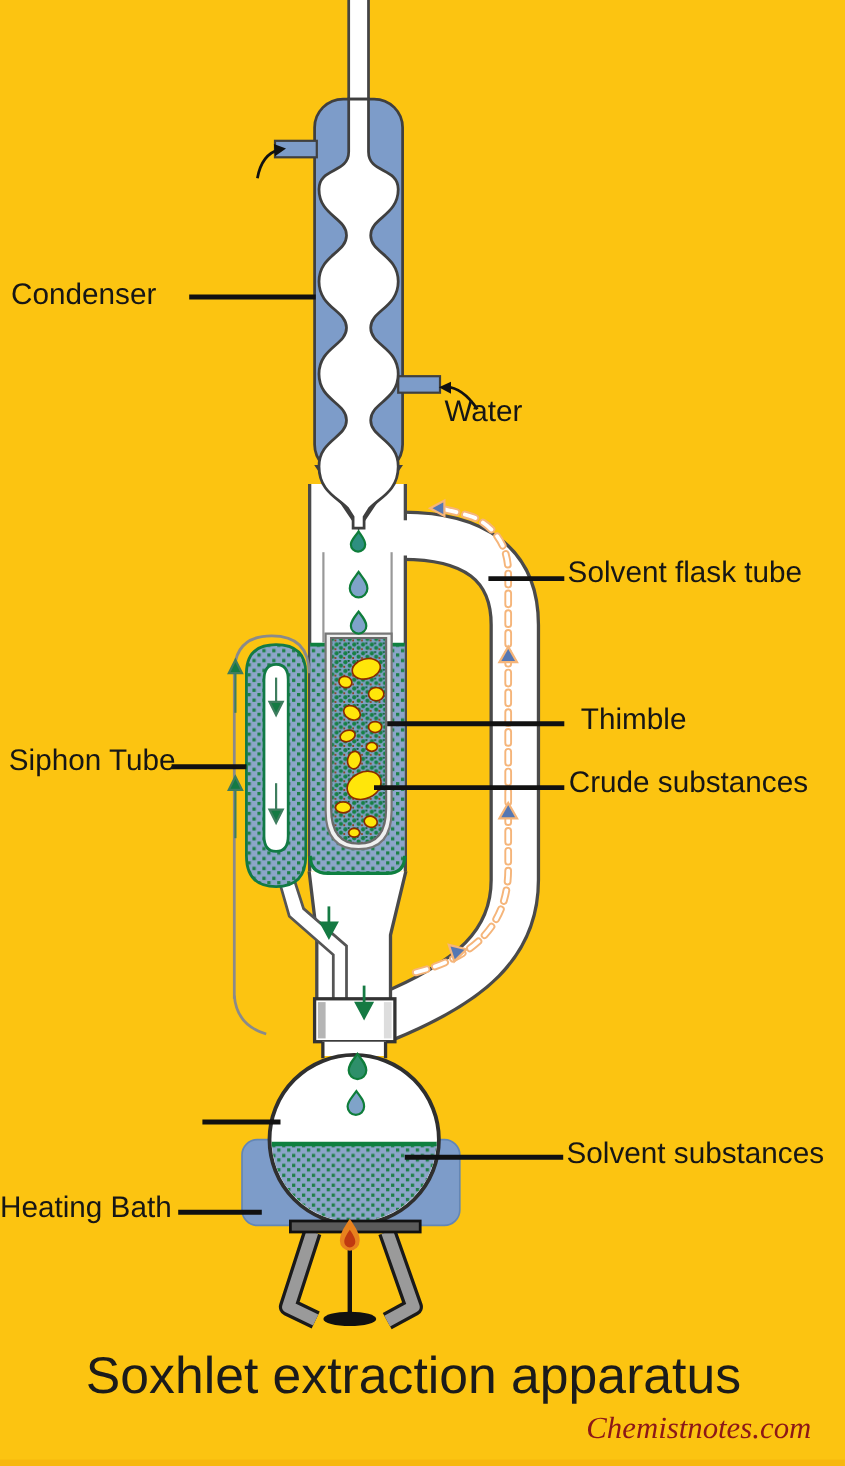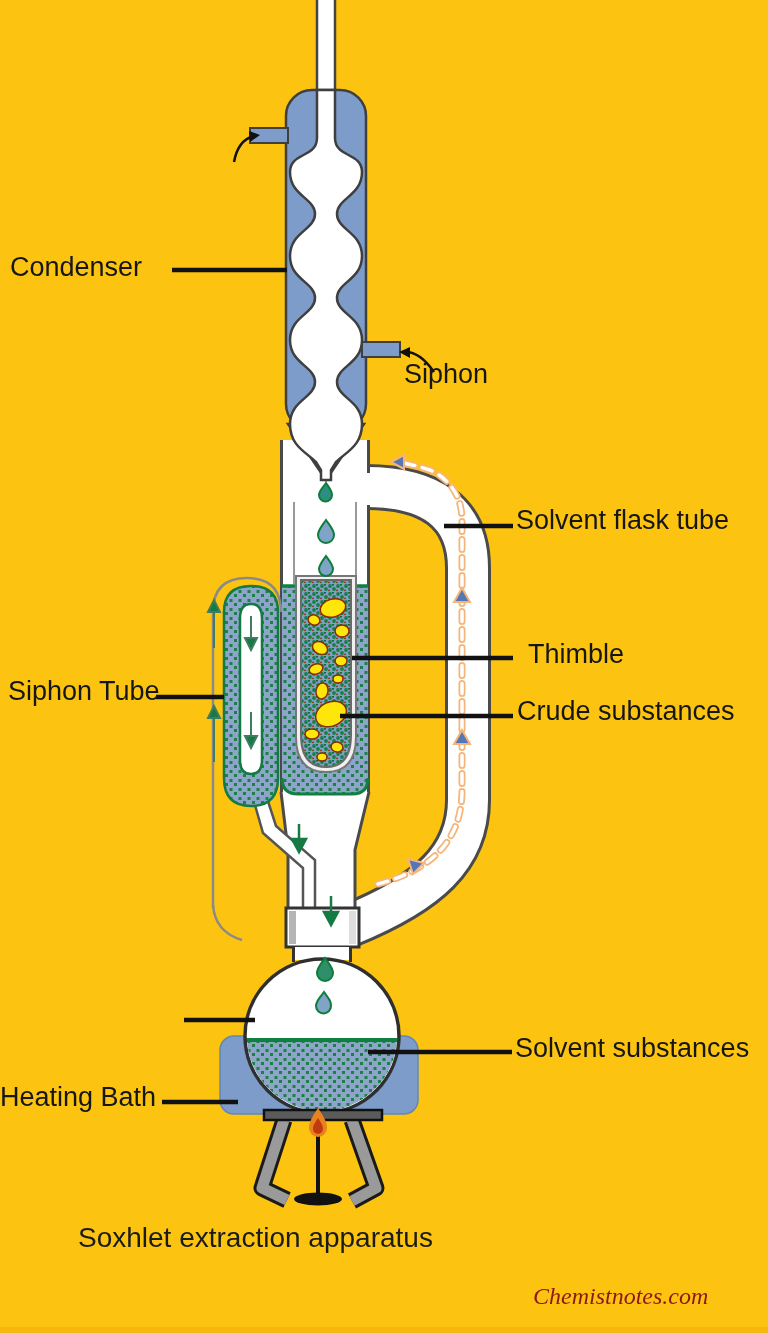--- a/index.html
+++ b/index.html
@@ -10,22 +10,22 @@
   .lbl{position:absolute;color:#161616;font-size:27px;white-space:nowrap;line-height:1.1;}
   .lbl-condenser{left:10px;top:253px;}
   .lbl-water{left:404px;top:360px;}
   .lbl-vapor{left:516px;top:506px;}
   .lbl-thimble{left:516px;top:640px;margin-left:12px;}
   .lbl-crude{left:517px;top:697px;}
   .lbl-siphon{left:8px;top:677px;}
   .lbl-flask{left:36px;top:1002px;}
   .lbl-solsub{left:515px;top:1034px;}
   .lbl-bath{left:0px;top:1083px;}
-  .title{position:absolute;left:78px;top:1222px;font-size:28px;color:#1b1b1b;white-space:nowrap;}
-  .watermark{position:absolute;left:533px;top:1283px;font-size:24px;font-style:italic;
+  .title{position:absolute;left:78px;top:1222px;font-size:47px;color:#1b1b1b;white-space:nowrap;}
+  .watermark{position:absolute;left:533px;top:1283px;font-size:28px;font-style:italic;
              font-family:"Liberation Serif",serif;color:#8C1818;white-space:nowrap;}
   .bottom-strip{position:absolute;left:0;top:1327px;width:768px;height:6px;background:#F2A90C;opacity:.5;}
 </style>
 </head>
 <body>
 
 <div id="stage">
 
 <svg width="768" height="1333" viewBox="0 0 768 1333">
   <defs>
@@ -197,21 +197,21 @@
     <line x1="352" y1="658" x2="513" y2="658"></line>
     <line x1="340" y1="716" x2="513" y2="716"></line>
     <line x1="156" y1="697" x2="224" y2="697"></line>
     <line x1="184" y1="1020" x2="255" y2="1020"></line>
     <line x1="368" y1="1052" x2="512" y2="1052"></line>
     <line x1="162" y1="1102" x2="238" y2="1102"></line>
   </g>
 </svg>
 
 <div class="lbl lbl-condenser">Condenser</div>
-<div class="lbl lbl-water">Siphon</div>
+<div class="lbl lbl-water">Water</div>
 <div class="lbl lbl-vapor">Solvent flask tube</div>
 <div class="lbl lbl-thimble">Thimble</div>
 <div class="lbl lbl-siphon">Siphon Tube</div>
 <div class="lbl lbl-crude">Crude substances</div>
 <div class="lbl lbl-bath">Heating Bath</div>
 <div class="lbl lbl-solsub">Solvent substances</div>
 
 <div class="title">Soxhlet extraction apparatus</div>
 <div class="watermark">Chemistnotes.com</div>
 <div class="bottom-strip"></div>

